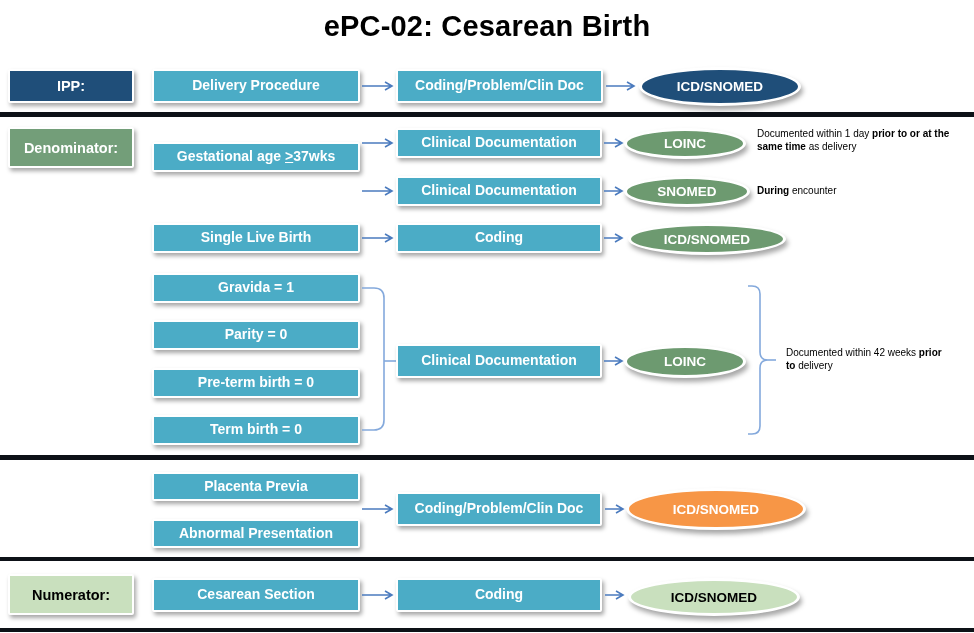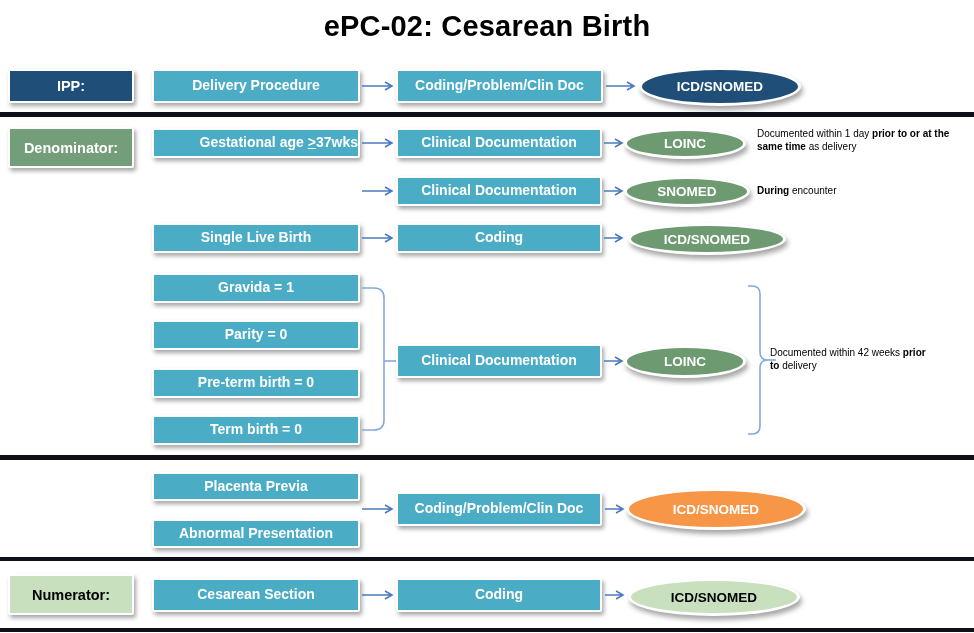--- a/index.html
+++ b/index.html
@@ -65,21 +65,21 @@
     <svg width="32" height="12" viewBox="0 0 32 12">
         <path d="M1 6 H28 M22 2 L29 6 L22 10" fill="none" stroke="#4b7bbe" stroke-width="1.6"></path>
       </svg>
   </div>
   <div class="ellipse navy-el" style="left:639px;top:67px;width:162px;height:39px;">ICD/SNOMED</div>
 
   <div class="divider" style="top:112px;height:5px;"></div>
 
   <div class="label-box sage-bg" style="left:8px;top:127px;width:126px;height:41px;">Denominator:</div>
 
-  <div class="box" style="left:152px;top:128px;width:208px;height:30px;justify-content:flex-end;">
+  <div class="box" style="left:152px;top:142px;width:208px;height:30px;">
       <span class="gest-pre">Gestational age</span>
       <span class="geq">&gt;</span>
       <span>37wks</span>
     </div>
   <div class="arrow" style="left:361px;top:137px;">
     <svg width="34" height="12" viewBox="0 0 34 12">
         <path d="M1 6 H30 M24 2 L31 6 L24 10" fill="none" stroke="#4b7bbe" stroke-width="1.6"></path>
       </svg>
   </div>
   <div class="box" style="left:396px;top:128px;width:206px;height:30px;">Clinical Documentation</div>
@@ -138,21 +138,21 @@
       </svg>
   </div>
   <div class="ellipse green-el" style="left:624px;top:345px;width:122px;height:33px;">LOINC</div>
 
   <div class="arrow" style="left:748px;top:284px;">
     <svg width="28" height="152" viewBox="0 0 28 152">
       <path d="M0 2 H4 Q12 2 12 10 V68 Q12 76 20 76 Q12 76 12 84 V142 Q12 150 4 150 H0" fill="none" stroke="#84a9dc" stroke-width="1.6"></path>
       <path d="M20 76 H28" fill="none" stroke="#84a9dc" stroke-width="1.6"></path>
     </svg>
   </div>
-  <div class="note" style="left:770px;top:346px;width:160px;"><span>Documented within 42 weeks </span><b>prior to</b><span> delivery</span></div>
+  <div class="note" style="left:786px;top:346px;width:160px;"><span>Documented within 42 weeks </span><b>prior to</b><span> delivery</span></div>
 
   <div class="divider" style="top:455px;height:5px;"></div>
 
   <div class="box" style="left:152px;top:519px;width:208px;height:29px;">Abnormal Presentation</div>
   <div class="box" style="left:152px;top:472px;width:208px;height:29px;">Placenta Previa</div>
   <div class="arrow" style="left:361px;top:503px;">
     <svg width="34" height="12" viewBox="0 0 34 12">
         <path d="M1 6 H30 M24 2 L31 6 L24 10" fill="none" stroke="#4b7bbe" stroke-width="1.6"></path>
       </svg>
   </div>

